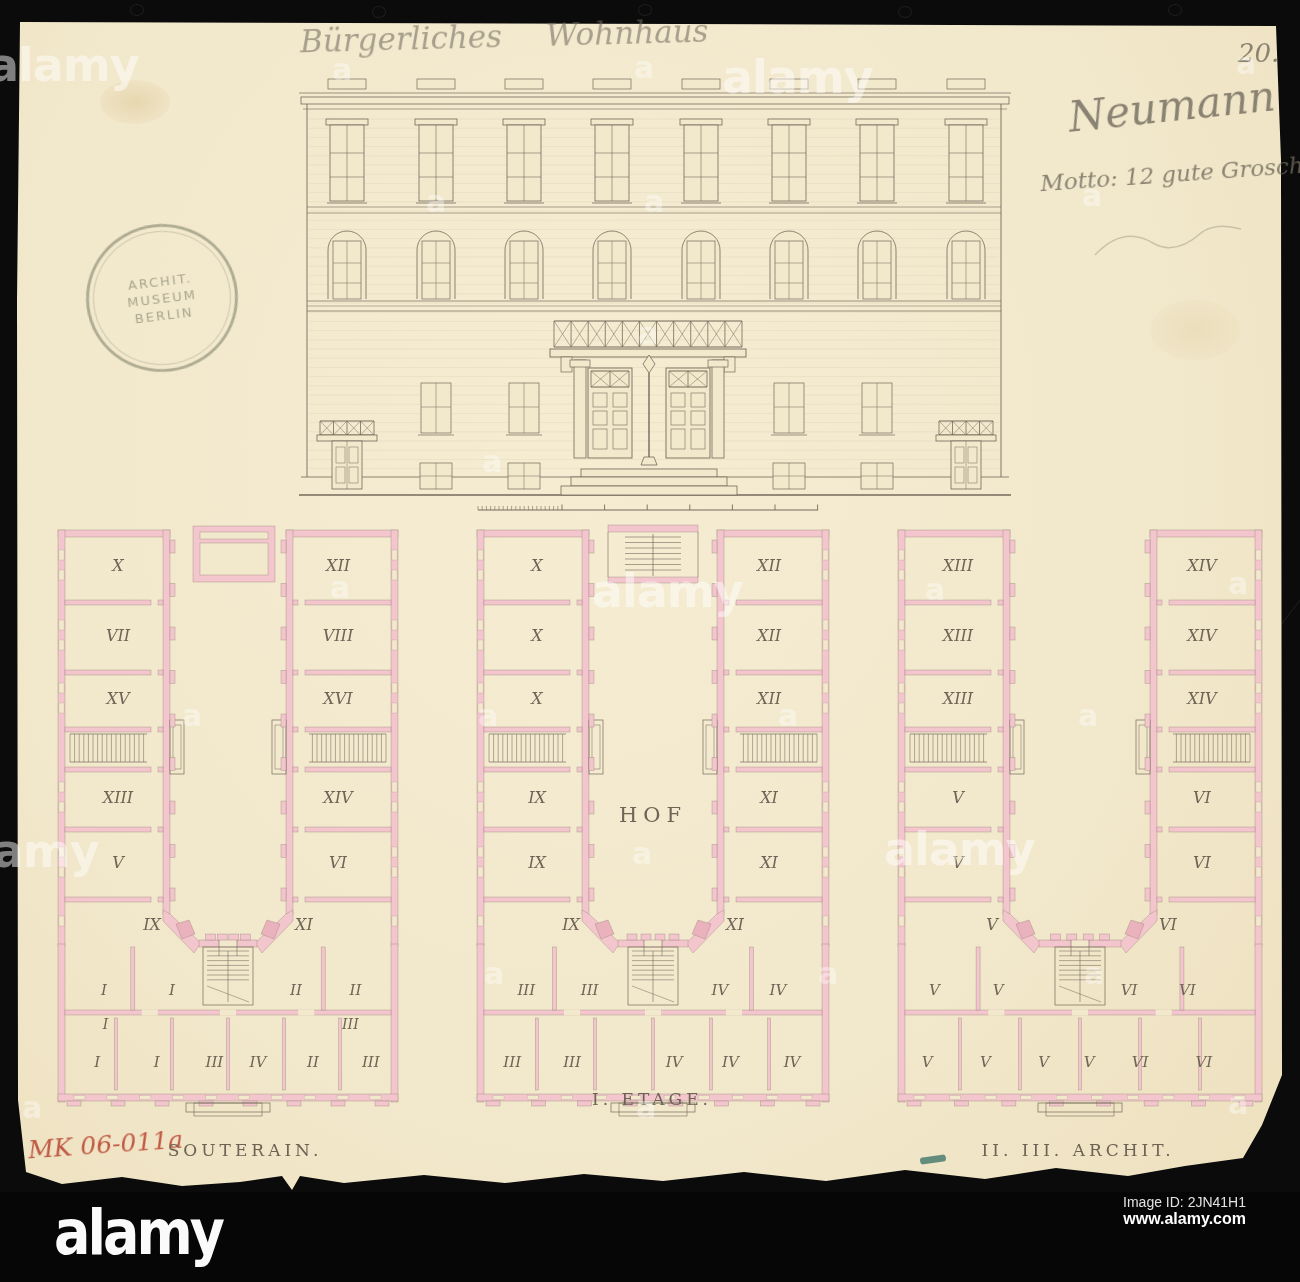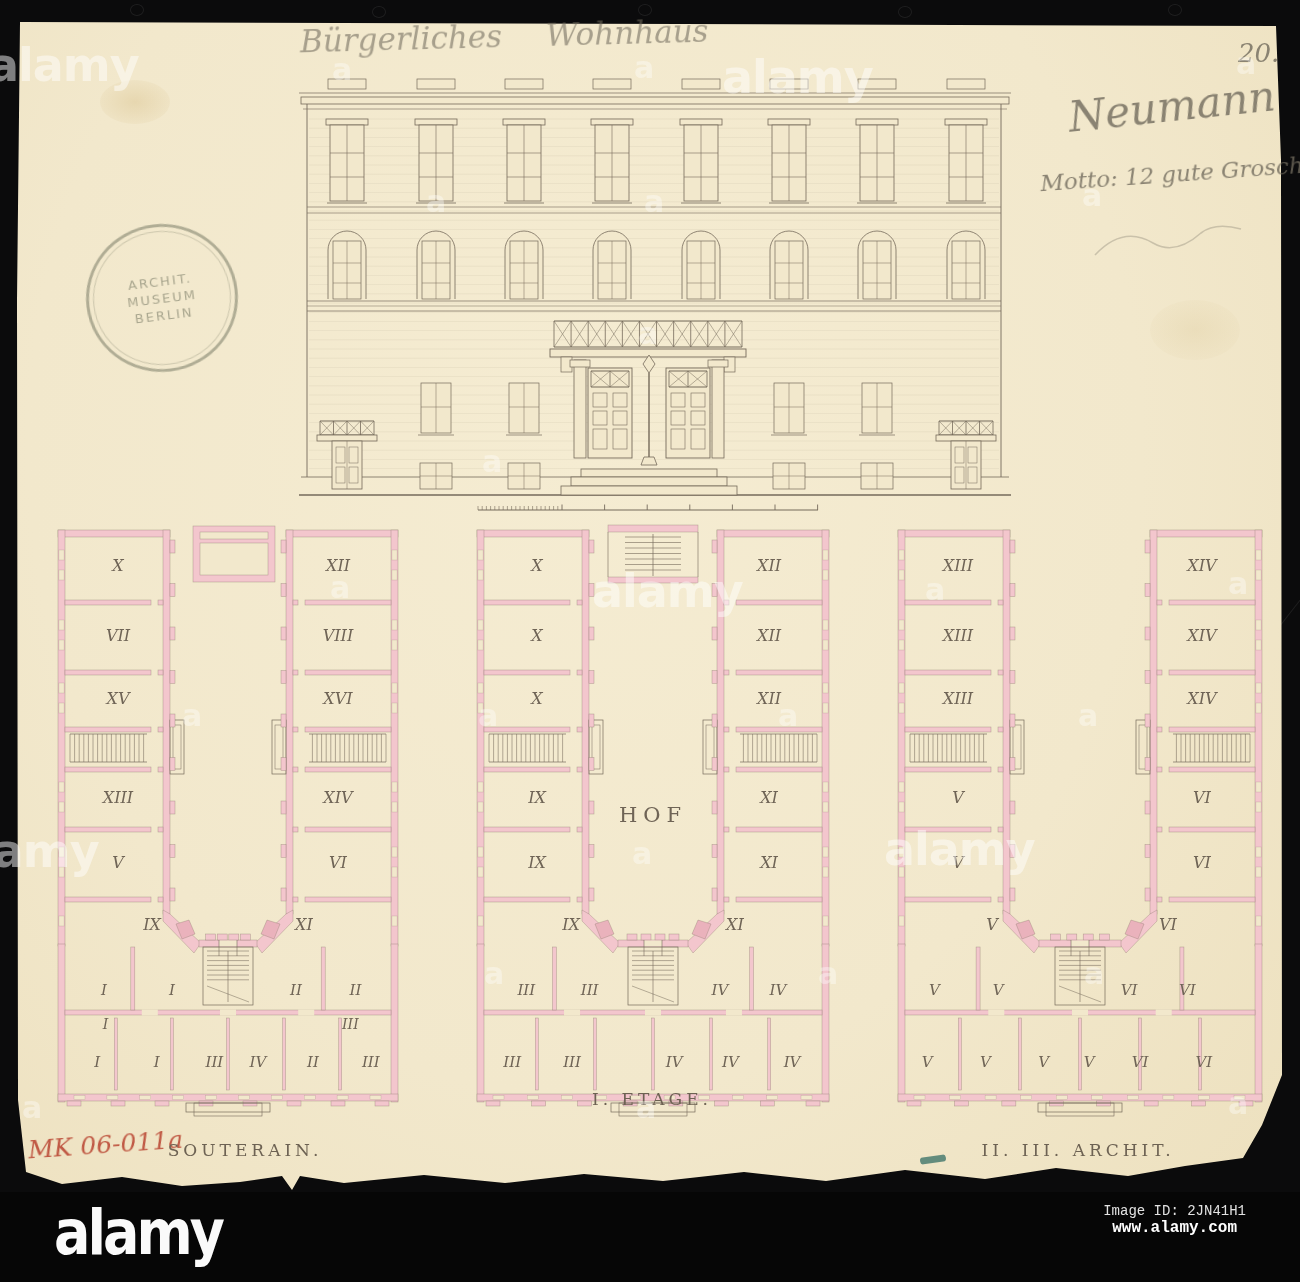--- a/index.html
+++ b/index.html
@@ -41,22 +41,22 @@
   #wm{position:absolute;left:0;top:0;width:1300px;height:1192px;pointer-events:none;z-index:40;}
   .wm-word{position:absolute;font-family:"DejaVu Sans", sans-serif;font-weight:bold;
            font-size:46px;letter-spacing:-1px;color:rgba(255,255,255,0.48);}
   .wm-letter{position:absolute;font-family:"DejaVu Sans", sans-serif;font-weight:bold;
            font-size:30px;color:rgba(255,255,255,0.38);}
   
   #footer{position:absolute;left:0;top:1192px;width:1300px;height:90px;background:#060606;z-index:50;}
   #footer .logo{position:absolute;left:54px;top:4px;font-family:"DejaVu Sans", sans-serif;
         font-weight:bold;font-size:54px;letter-spacing:-3px;color:#fafafa;
         transform:scaleY(1.15);transform-origin:top left;}
-  #footer .fright{position:absolute;right:54px;top:11px;text-align:center;
-        font-family:Liberation Mono, monospace;}
+  #footer .fright{position:absolute;right:54px;top:2px;text-align:right;
+        font-family:Liberation Sans, sans-serif;}
   #footer .image-id{font-size:14px;color:#e2e2e2;}
   #footer .website{font-size:16px;font-weight:bold;color:#ffffff;}
   svg{position:absolute;overflow:visible;}
   svg text{font-family:"DejaVu Serif", serif;}
 </style>
 </head>
 <body>
 
 <div id="stage">
 

